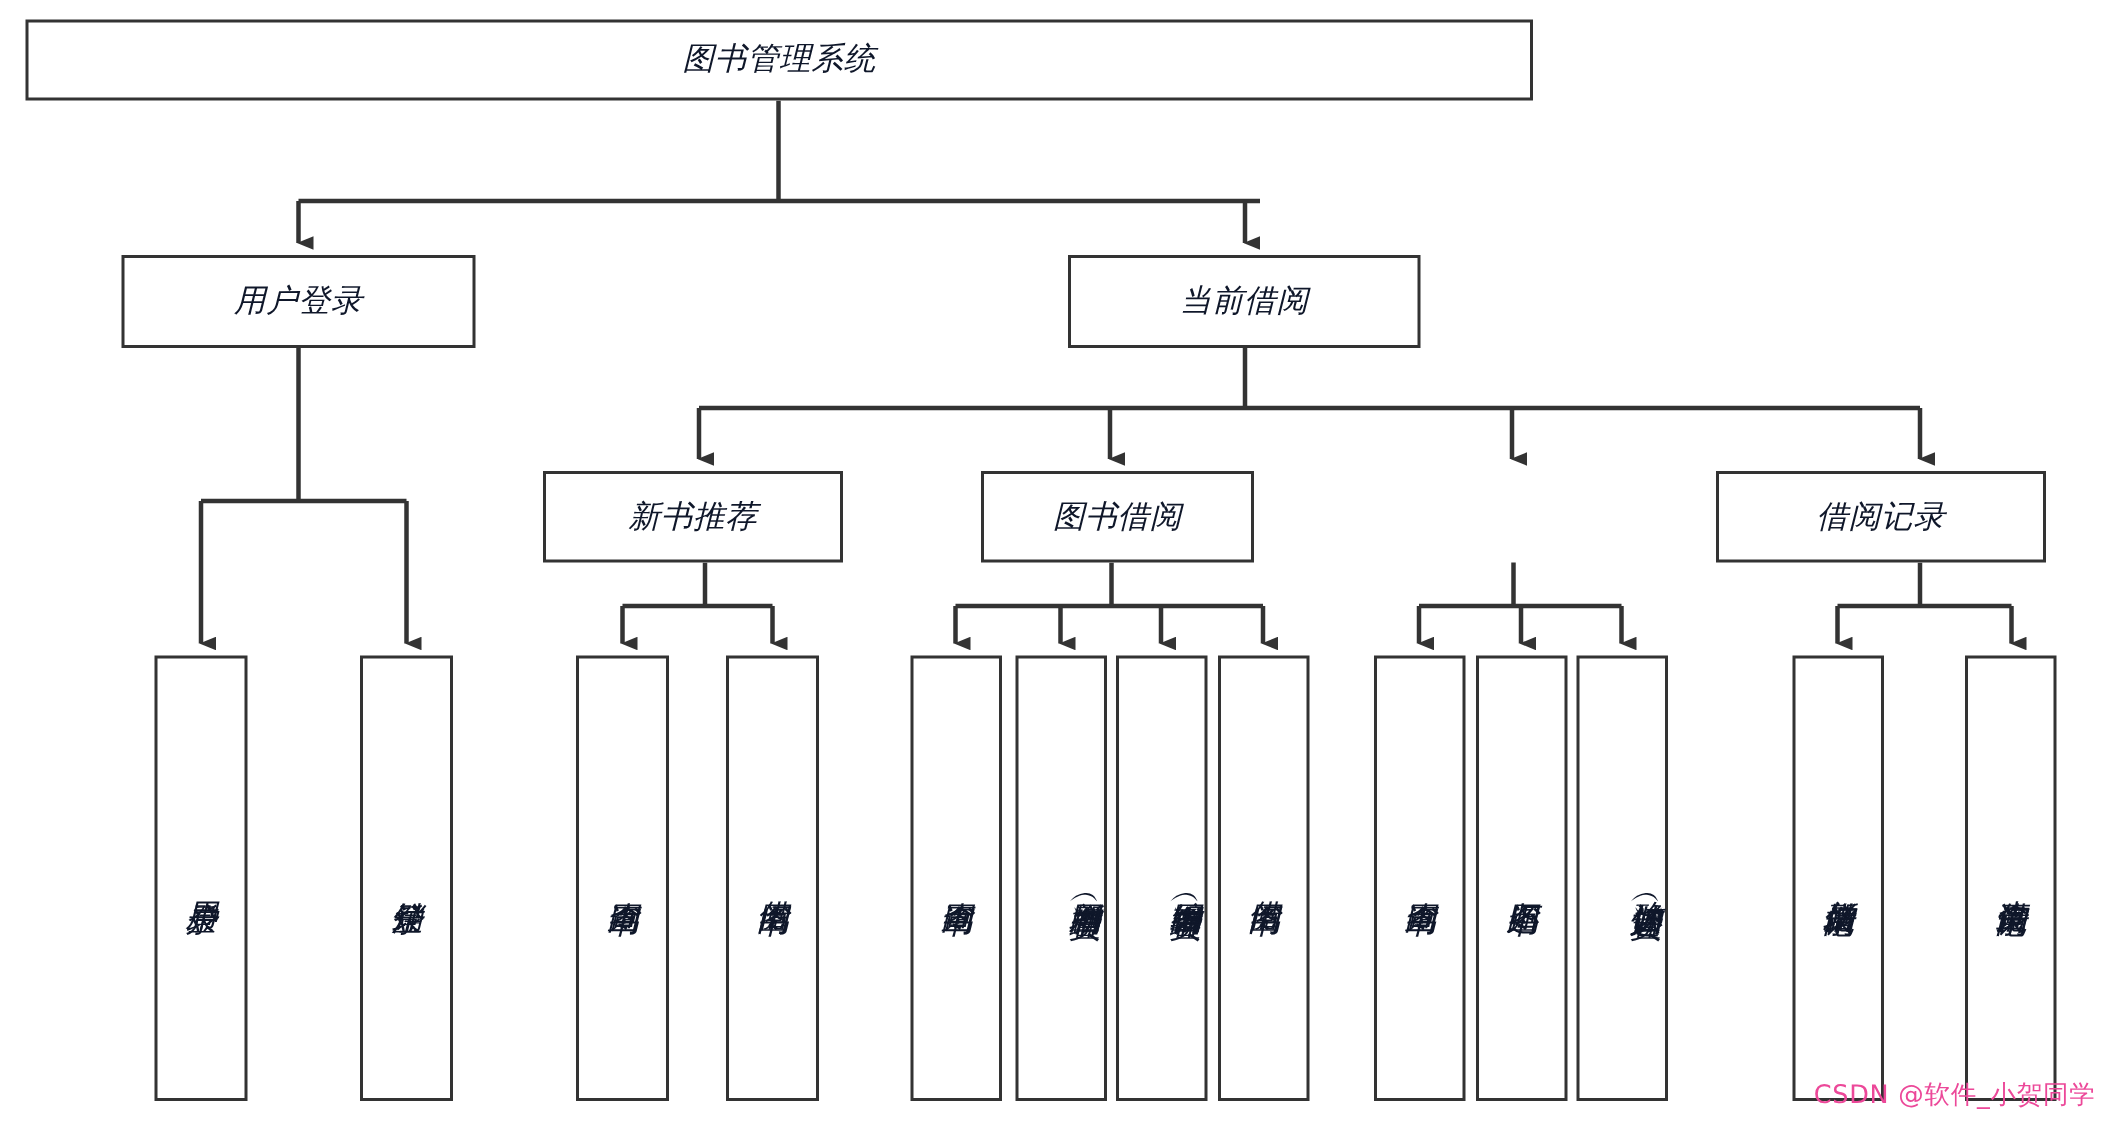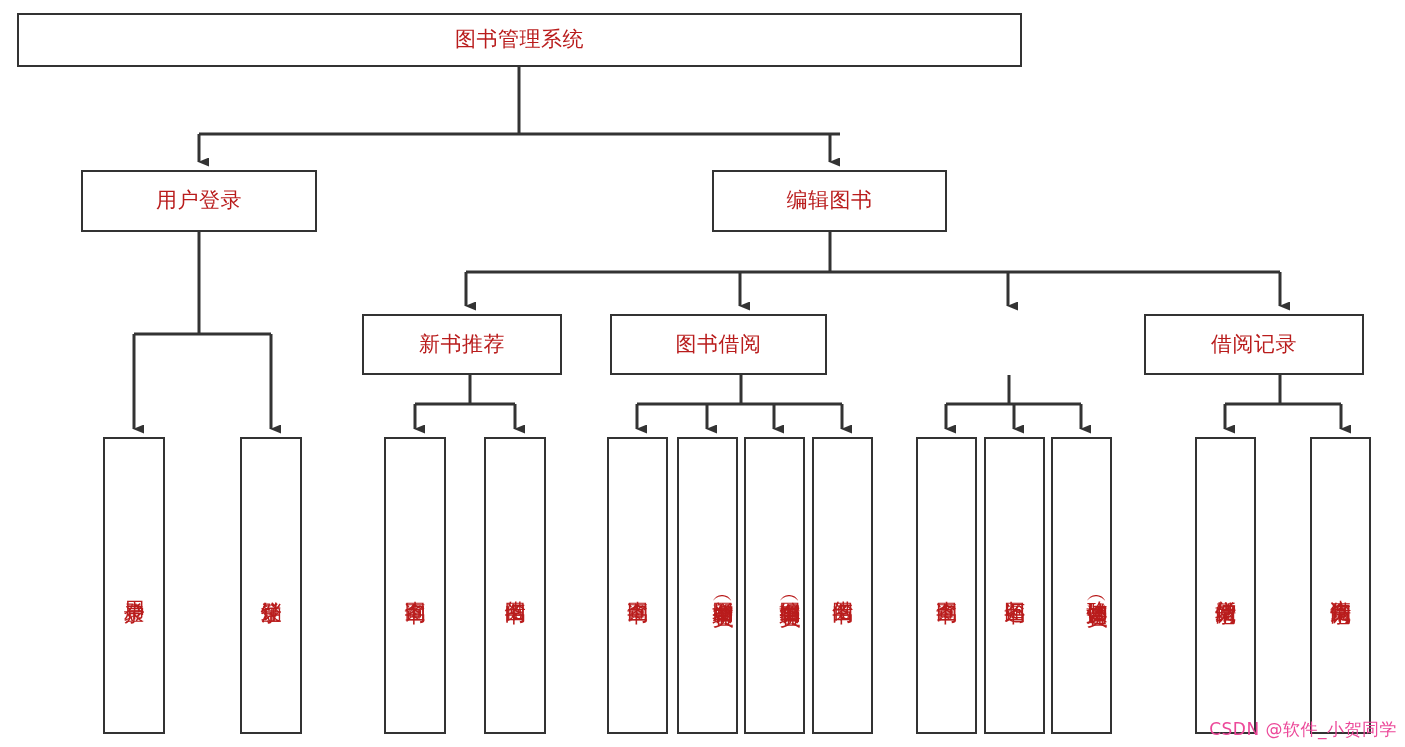--- a/index.html
+++ b/index.html
@@ -27,22 +27,23 @@
     height: 747px;
   }
   .node {
     position: absolute;
     box-sizing: border-box;
     background: #ffffff;
     border: 2px solid #333333;
     display: flex;
     align-items: center;
     justify-content: center;
-    color: #b91c1c;
+    color: #0f172a;
     z-index: 2;
+    font-style: italic;
   }
   .node-h {
     font-size: 21px;
     line-height: 1.2;
     letter-spacing: 0.5px;
   }
   .node-v {
     writing-mode: vertical-rl;
     text-orientation: upright;
     font-size: 21px;
@@ -128,28 +129,28 @@
 
   <div class="node node-h" style="left:17px; top:13px; width:1005px; height:54px;">
     <span class="node-label">图书管理系统</span>
   </div>
 
   <div class="node node-h" style="left:81px; top:170px; width:236px; height:62px;">
     <span class="node-label">用户登录</span>
   </div>
 
   <div class="node node-h" style="left:712px; top:170px; width:235px; height:62px;">
-    <span class="node-label">编辑图书</span>
+    <span class="node-label">当前借阅</span>
   </div>
 
   <div class="node node-h" style="left:362px; top:314px; width:200px; height:61px;">
     <span class="node-label">新书推荐</span>
   </div>
 
-  <div class="node node-h" style="left:610px; top:314px; width:217px; height:61px;">
+  <div class="node node-h" style="left:654px; top:314px; width:182px; height:61px;">
     <span class="node-label">图书借阅</span>
   </div>
 
 
   <div class="node node-h" style="left:1144px; top:314px; width:220px; height:61px;">
     <span class="node-label">借阅记录</span>
   </div>
 
   <div class="node node-v centered" style="left:103px; top:437px; width:62px; height:297px;">
     <span class="node-label">用户登录</span>

